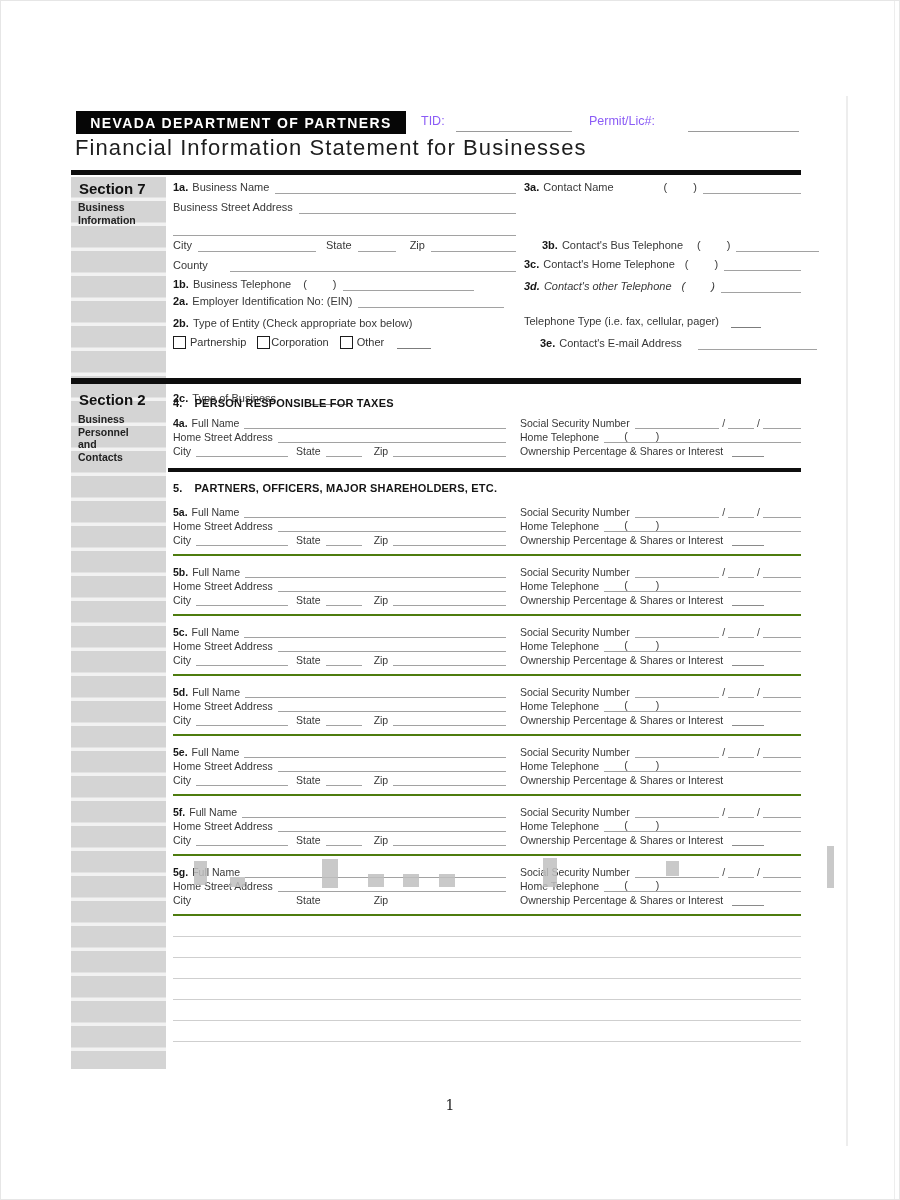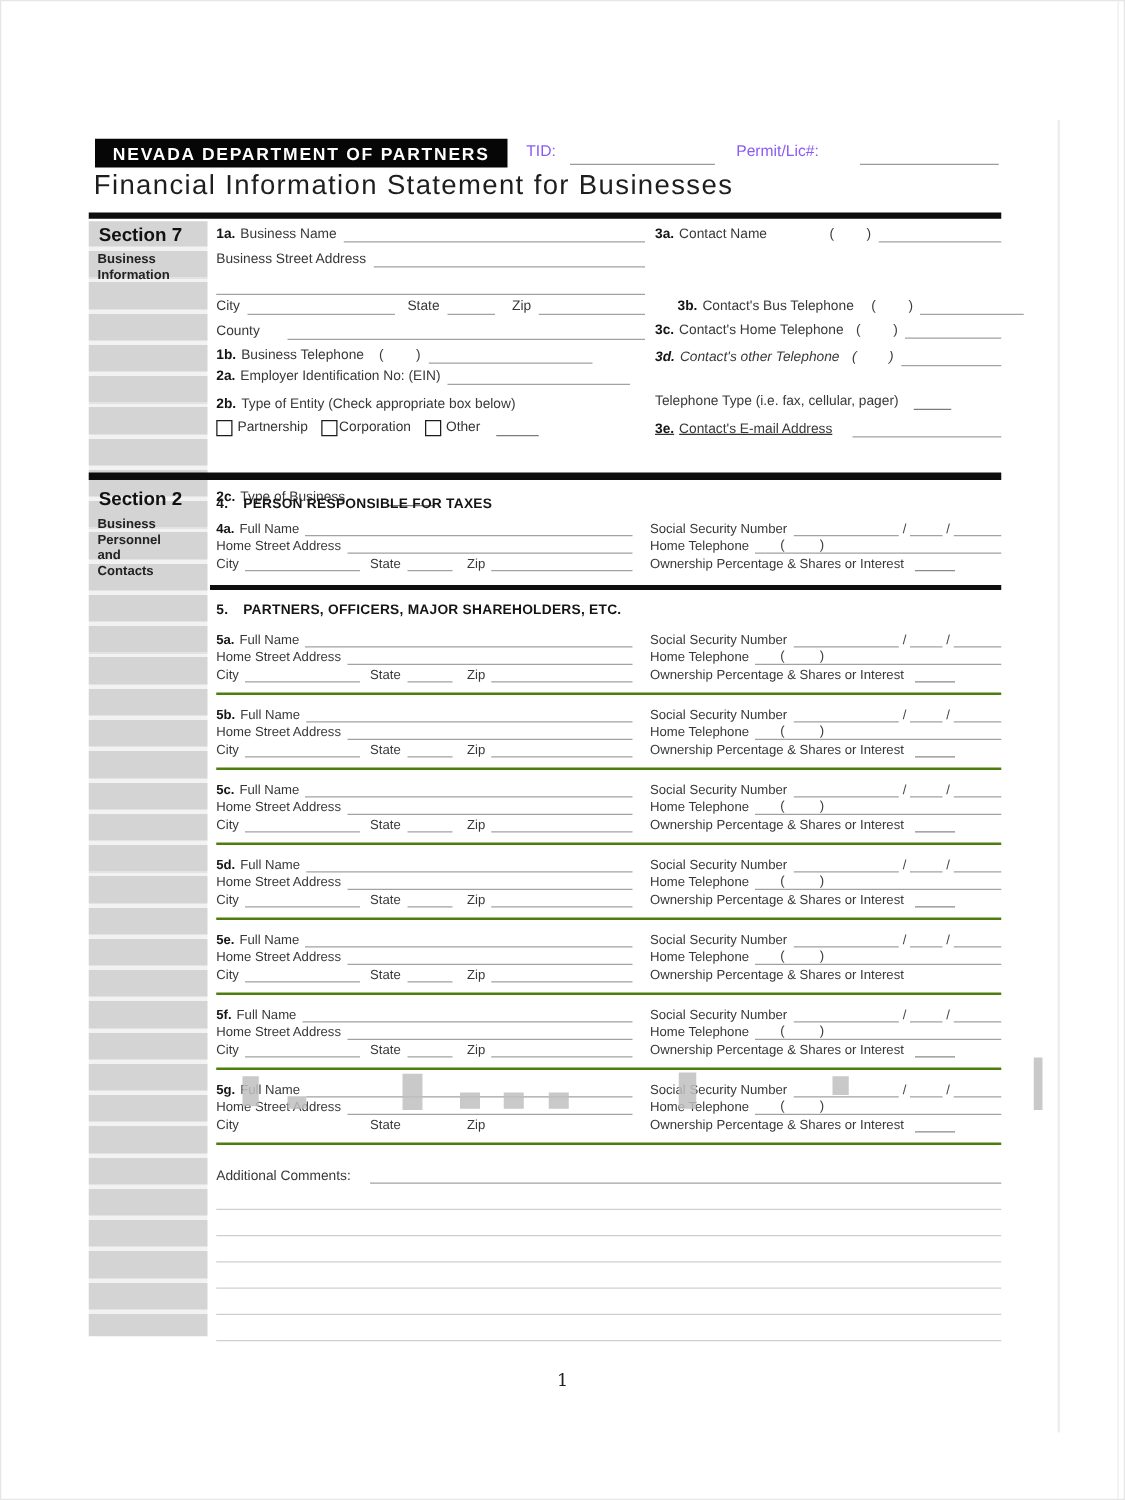--- a/index.html
+++ b/index.html
@@ -204,21 +204,21 @@
             <span>(</span>
             <span class="paren-gap"></span>
             <span>)</span>
           </span>
         <span class="fill"></span>
       </div>
       <div class="frow" style="left:0;top:135px;width:277px;">
         <span class="lbl">Telephone Type (i.e. fax, cellular, pager)</span>
         <span class="ffix w30" style="margin-left:6px;border-bottom-width:1.5px;border-bottom-color:#7c7c7c;"></span>
       </div>
-      <div class="frow" style="left:0;top:157px;width:277px;text-decoration:underline;">
+      <div class="frow" style="left:16px;top:157px;width:277px;">
         <span class="num">3e.</span>
         <span class="lbl">Contact's E-mail Address</span>
         <span class="fill" style="margin-left:10px;"></span>
       </div>
     </div>
   </div>
 
   <div class="s2">
     <div class="heading">
       <span class="hnum">4.</span><span>PERSON RESPONSIBLE FOR TAXES</span>
@@ -592,24 +592,20 @@
           </span>
         </div>
         <div class="p-line">
           <span class="lbl">Ownership Percentage &amp; Shares or Interest</span>
           <span class="ffix w32 interest-fill" style="margin-left:4px;border-bottom-width:1.5px;border-bottom-color:#8a8a8a;"></span>
         </div>
       </div>
     </div>
   </div>
       </div>
-    <div class="comments">
-      <span class="lbl">Additional Comments:</span>
-      <span class="fill"></span>
-    </div>
     <div class="blank-line"></div>
     <div class="blank-line"></div>
     <div class="blank-line"></div>
     <div class="blank-line"></div>
     <div class="blank-line"></div>
     <div class="blank-line"></div>
   </div>
 
   <div class="page-num">1</div>
 

